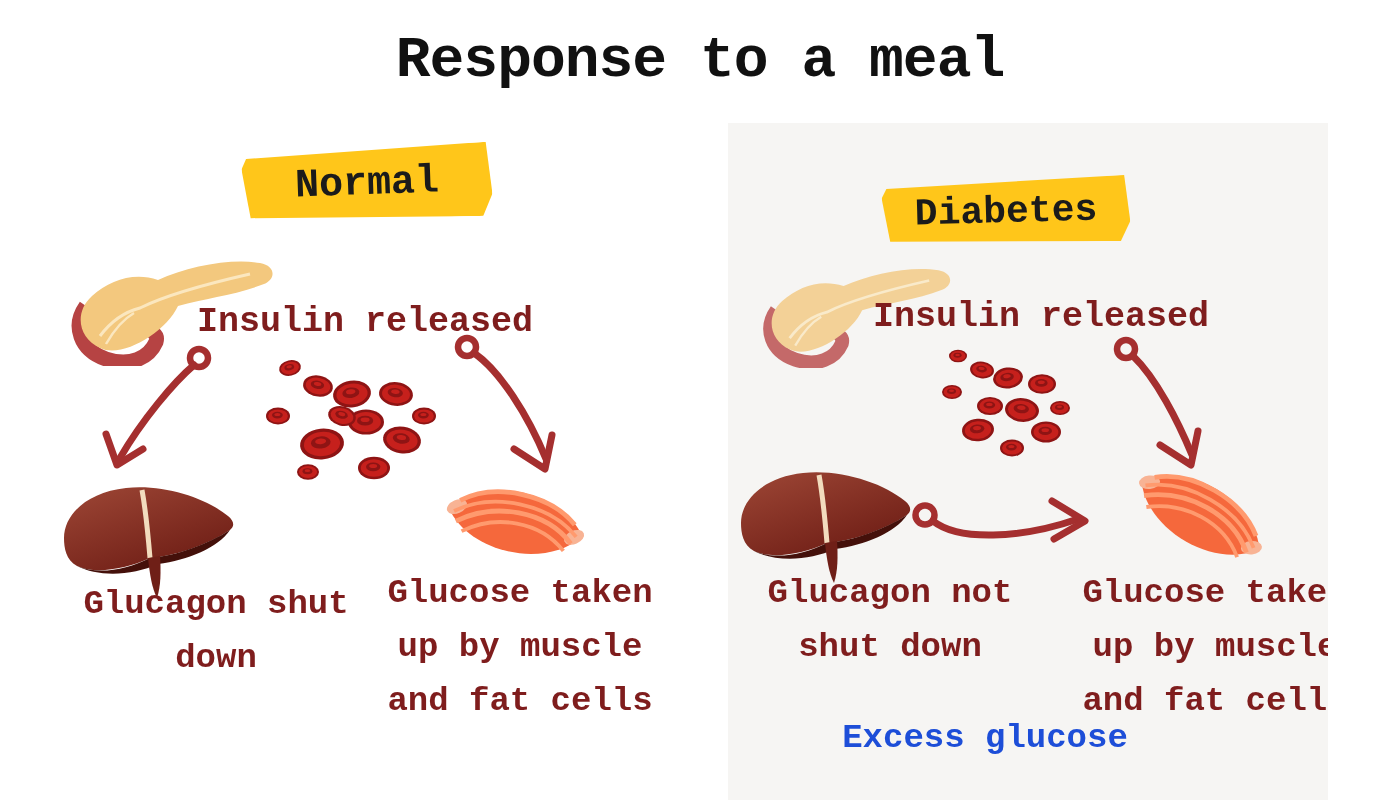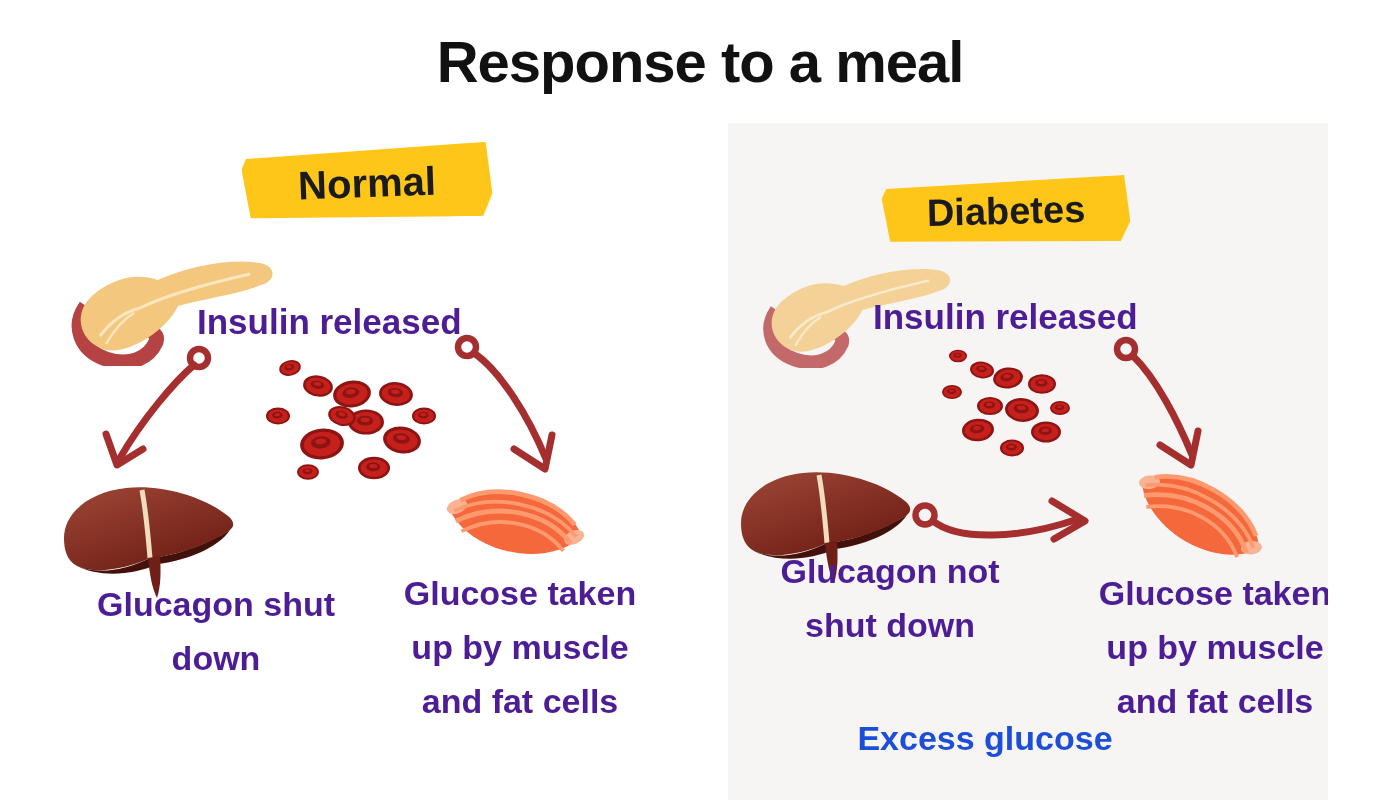--- a/index.html
+++ b/index.html
@@ -1,35 +1,35 @@
 <!DOCTYPE html>
 <html><head>
 <meta charset="utf-8">
 <style>
   html,body{margin:0;padding:0;background:#ffffff;}
   .canvas{
     position:relative;width:1328px;height:800px;overflow:hidden;
-    background:#ffffff;font-family:Liberation Sans, sans-serif;color:#161616;
+    background:#ffffff;font-family:Liberation Mono, monospace;color:#161616;
   }
   .abs{position:absolute;}
   .panel-bg{left:728px;top:123px;width:672px;height:677px;background:#F6F5F3;}
   .title{
     left:0;top:28px;width:1400px;text-align:center;
     font-size:58px;font-weight:bold;letter-spacing:-1px;color:#111111;margin:0;
   }
   .badge{
     background:#FFC61A;display:flex;align-items:center;justify-content:center;
     clip-path:polygon(2% 12%, 98% 0%, 100% 70%, 96% 100%, 3% 92%, 0% 26%);
     z-index:4;
   }
   .badge-normal{left:242px;top:146px;width:250px;height:74px;transform:rotate(-2deg);}
   .badge-diabetes{left:882px;top:178px;width:248px;height:66px;transform:rotate(-1.5deg);}
   .badge span{font-weight:bold;font-size:40px;color:#1b1b1b;}
   .badge-diabetes span{font-size:38px;}
-  .label{font-weight:bold;color:#4c1d95;z-index:6;}
+  .label{font-weight:bold;color:#7f1d1d;z-index:6;}
   .insulin{font-size:35px;white-space:nowrap;}
   .organ-label{font-size:34px;line-height:54px;text-align:center;white-space:pre-line;}
   .muted{color:#1d4ed8;}
   .rot12{transform:rotate(12deg);}
   .rot30{transform:rotate(30deg);}
   .faded{opacity:0.78;}
   svg{display:block;}
 </style>
 </head>
 <body>
@@ -161,21 +161,21 @@
   <svg class="abs" style="left:733px;top:463px;" width="180" height="122" viewBox="0 0 180 122">
       <use href="#liver"></use>
     </svg>
 
   <svg class="abs" style="left:910px;top:495px;" width="195" height="62" viewBox="0 0 195 62" fill="none" stroke="#A52F2F" stroke-width="7" stroke-linecap="round" stroke-linejoin="round">
     <circle cx="15" cy="20" r="9.5" stroke-width="6.5"></circle>
     <path d="M23,26 C48,46 110,44 168,24"></path>
     <path d="M142,6 L175,26 L144,44"></path>
   </svg>
 
-  <div class="abs label organ-label" style="left:740px;top:544px;width:300px;">Glucagon not
+  <div class="abs label organ-label" style="left:740px;top:566px;width:300px;">Glucagon not
 shut down</div>
 
   <svg class="abs rot30" style="left:1128px;top:467px;" width="145" height="96" viewBox="0 0 150 100">
       <use href="#muscle"></use>
     </svg>
 
   <div class="abs label organ-label" style="left:1063px;top:566px;width:304px;">Glucose taken
 up by muscle
 and fat cells</div>
 

